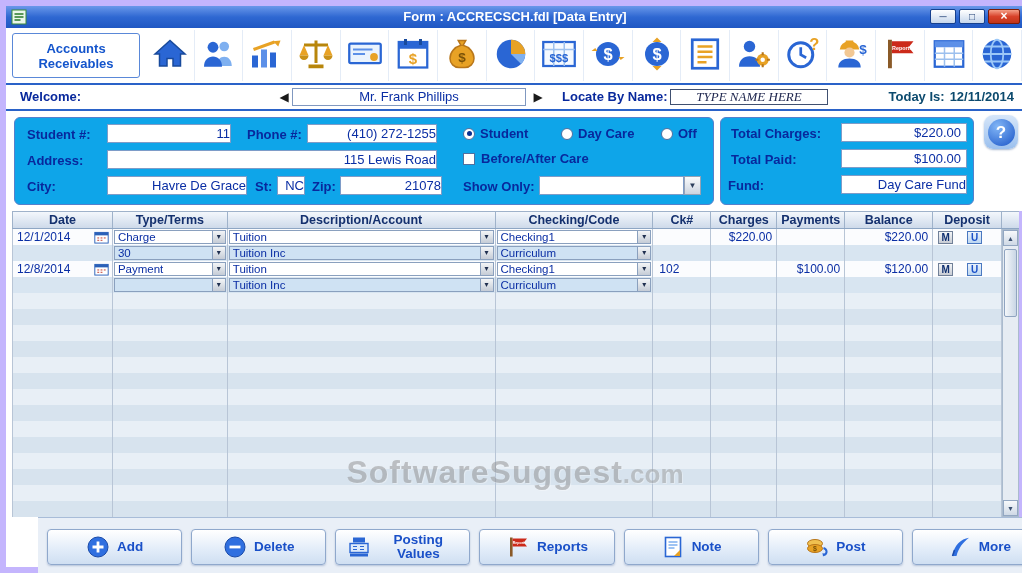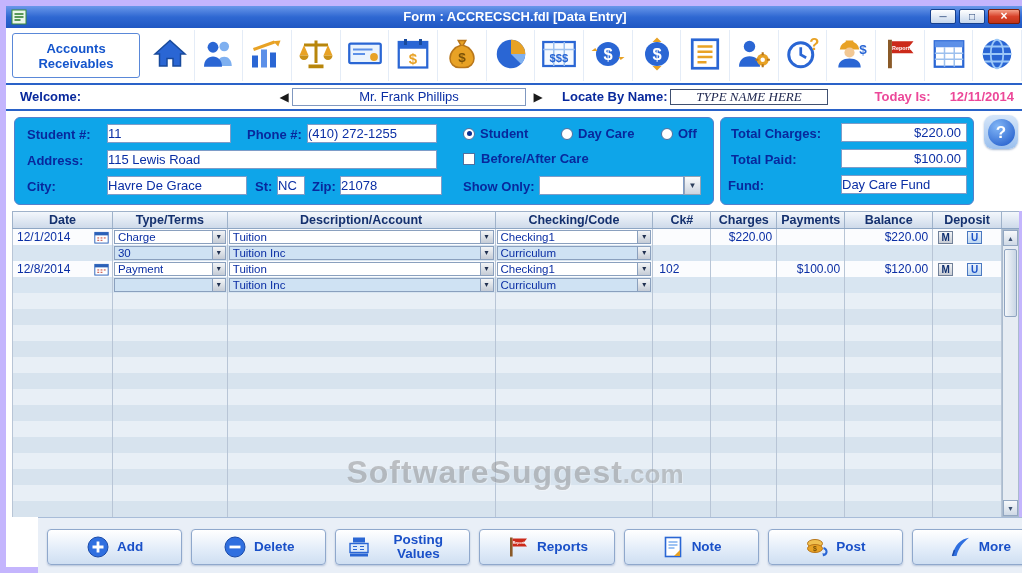--- a/index.html
+++ b/index.html
@@ -42,31 +42,31 @@
     color:#1a1a1a; text-align:center; line-height:16px; cursor:pointer; }
   .name-box { position:absolute; left:286px; top:3px; width:234px; height:18px;
     border:1px solid #8098c0; background:#fff; color:#0a2ea4; font-size:13px;
     text-align:center; line-height:16px; }
   .locate-label { position:absolute; left:556px; top:0; line-height:24px;
     color:#08289c; font-weight:bold; font-size:13px; }
   .locate-input { position:absolute; left:664px; top:4px; width:158px; height:16px;
     border:1px solid #405070; background:#fff; color:#202850;
     font-family:"Liberation Serif", serif; font-style:italic; font-size:13px;
     text-align:center; line-height:14px; }
-  .today-wrap { position:absolute; right:10px; top:0; line-height:24px; color:#ec4899;
-    font-weight:bold; font-size:13px; display:flex; gap:19px; }
+  .today-wrap { position:absolute; right:10px; top:0; line-height:24px; color:#0c4a6e;
+    font-weight:bold; font-size:13px; display:flex; gap:5px; }
 
   
   .formarea { position:absolute; left:0; top:105px; width:1018px; height:100px; background:#fff; }
   .panel { position:absolute; border:1px solid #5580cc; border-radius:6px; background:#0ea5e9; }
   .left-panel  { left:8px;  top:6px; width:700px; height:88px; }
   .totals-panel{ left:714px; top:6px; width:254px; height:88px; }
   .f-label { position:absolute; color:#08289c; font-weight:bold; font-size:13px; line-height:19px; }
   .f-box { position:absolute; border:1px solid #7e9cc8; background:#fff; color:#0a2ea4;
-    font-size:13px; text-align:left; height:19px; line-height:17px; }
+    font-size:13px; text-align:right; height:19px; line-height:17px; }
   .f-box.right { text-align:right; padding-right:5px; }
   .radio { position:absolute; display:flex; align-items:center; gap:5px; cursor:pointer; }
   .rb { width:12px; height:12px; border-radius:50%; border:1px solid #5070a0;
     background:#fff; position:relative; }
   .rb.checked::after { content:""; position:absolute; left:2.5px; top:2.5px; width:5px;
     height:5px; border-radius:50%; background:#0a3090; }
   .radio-label, .cb-label { color:#08289c; font-weight:bold; font-size:13px; }
   .checkbox { position:absolute; display:flex; align-items:center; gap:6px; cursor:pointer; }
   .cb { width:12px; height:12px; border:1px solid #5070a0; background:#fff; }
   .combo { position:absolute; display:flex; height:19px; }

